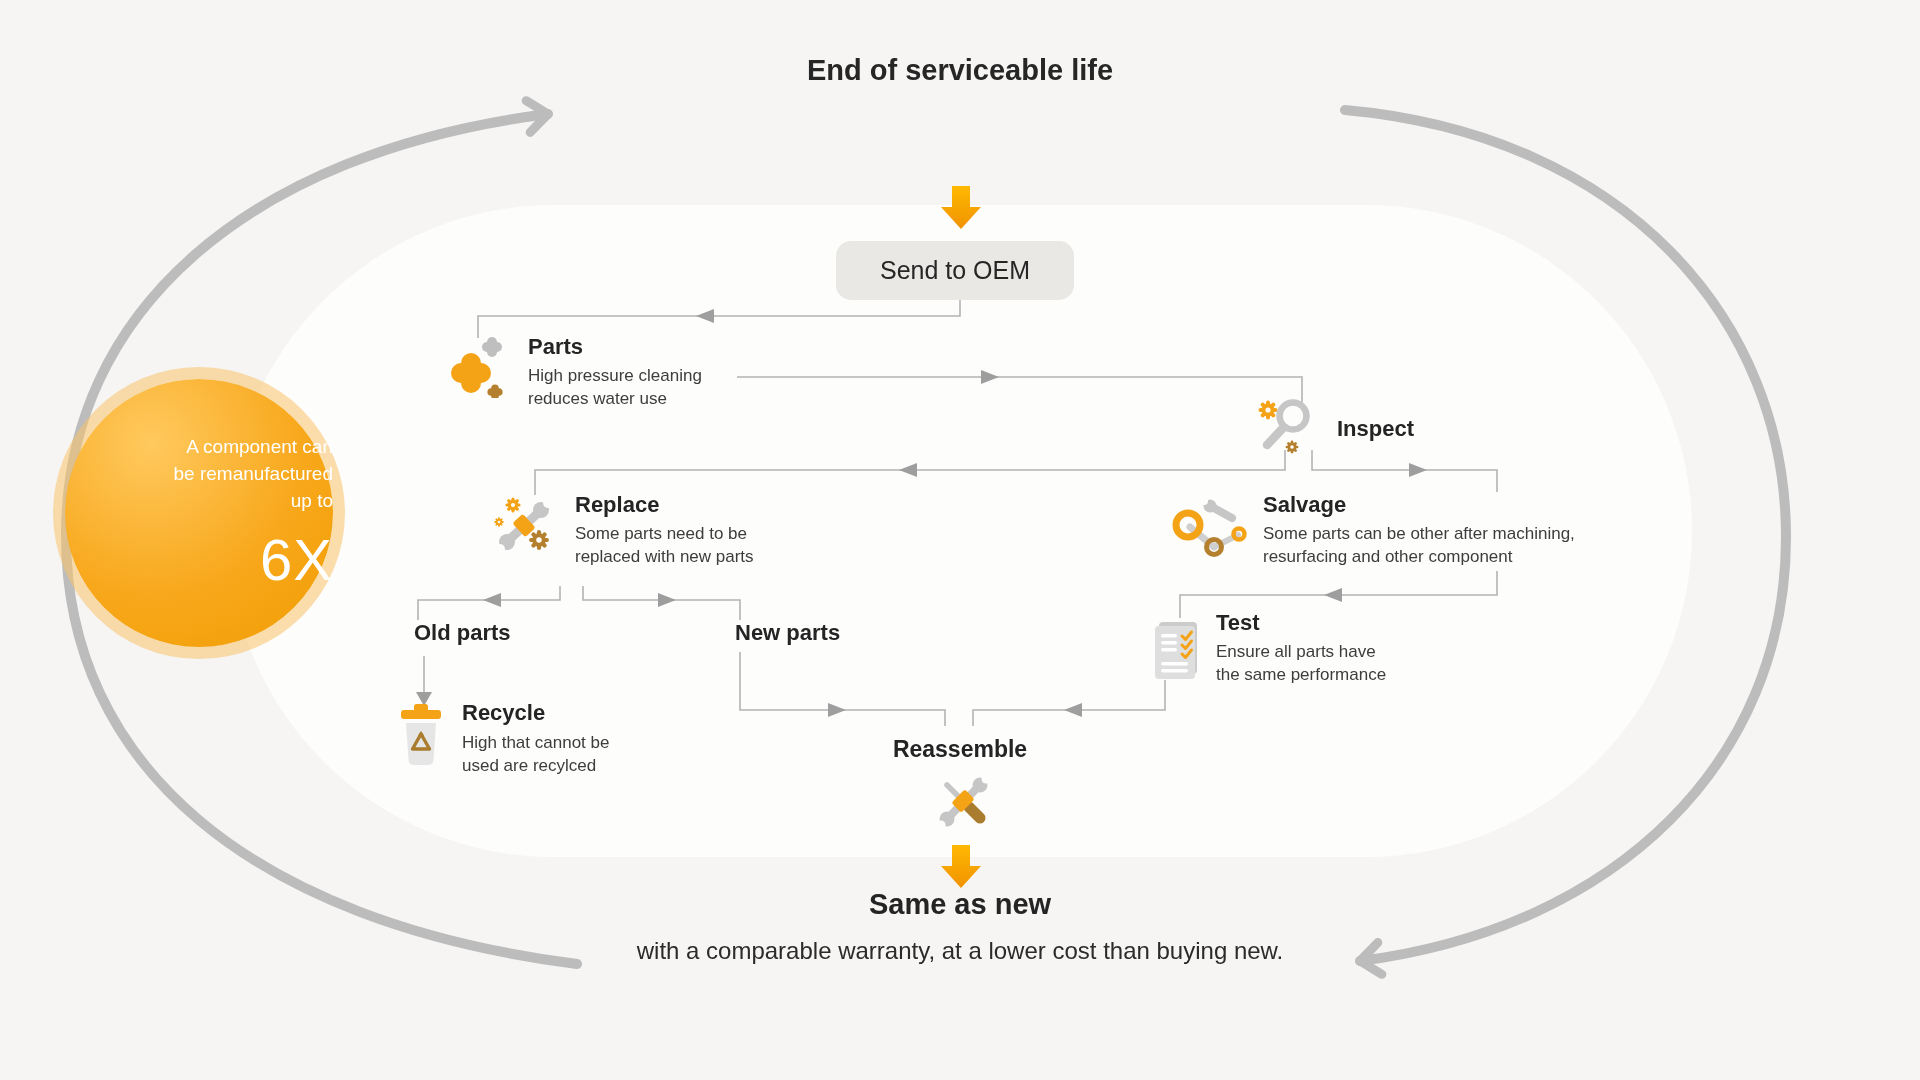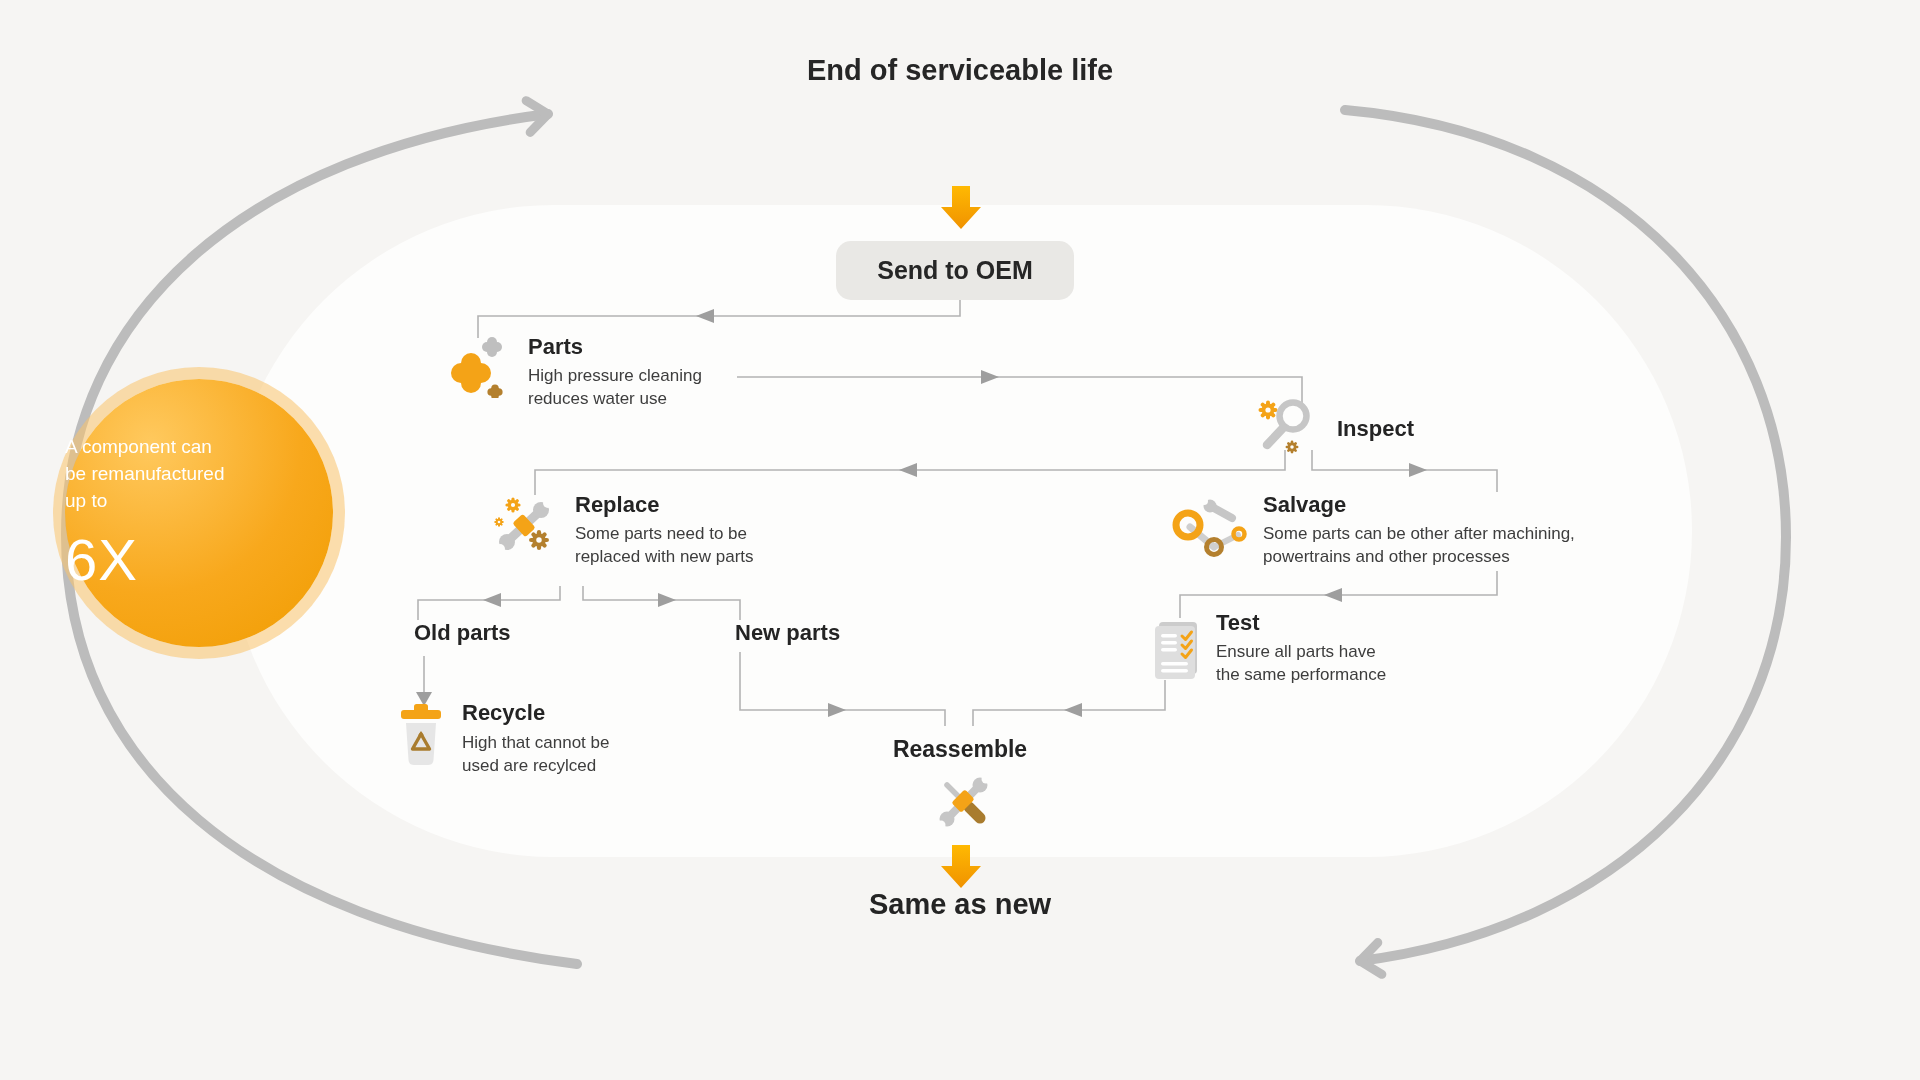--- a/index.html
+++ b/index.html
@@ -14,29 +14,29 @@
     left:228px;top:205px;width:1464px;height:652px;
     background:#fdfdfc;border-radius:326px;
   }
   .overlay{left:0;top:0;width:1920px;height:1080px;pointer-events:none;}
   .center{text-align:center;}
   .header-title{left:660px;top:54px;width:600px;font-size:29px;font-weight:700;color:#262626;}
   .header-sub{left:460px;top:100px;width:1000px;font-size:23px;line-height:31px;color:#333;}
   .oem-btn{
     left:836px;top:241px;width:238px;height:59px;border-radius:15px;
     background:#e9e8e5;display:flex;align-items:center;justify-content:center;
-    font-size:25px;font-weight:700;color:#262626;
+    font-size:25px;font-weight:400;color:#262626;
   }
   .node-title{font-size:22px;font-weight:700;color:#242424;white-space:nowrap;}
   .node-desc{font-size:17px;line-height:23px;color:#3d3d3d;white-space:nowrap;}
   .badge{
     left:65px;top:379px;width:268px;height:268px;border-radius:50%;
     background:radial-gradient(circle at 32% 24%, #ffc95e 0%, #f8a81c 55%, #f09c00 100%);
     box-shadow:0 0 0 12px rgba(249,195,105,0.55);
-    color:#fff;display:flex;flex-direction:column;align-items:flex-start;justify-content:center;
+    color:#fff;display:flex;flex-direction:column;align-items:flex-end;justify-content:center;
   }
   .badge-line{font-size:19px;line-height:27px;}
   .badge-value{font-size:58px;font-weight:400;margin-top:12px;letter-spacing:1px;}
   .footer-title{left:758px;top:888px;width:404px;font-size:29px;font-weight:700;color:#242424;}
   .footer-text{left:460px;top:934px;width:1000px;font-size:24px;line-height:34px;color:#2b2b2b;}
 </style>
 </head>
 <body>
 
 <div class="abs panel"></div>
@@ -196,21 +196,21 @@
     <circle cx="32" cy="7" r="4" fill="#fdfdfc"></circle>
   <line x1="18" y1="33" x2="42" y2="53" stroke="#cfcfcf" stroke-width="7" stroke-linecap="round"></line>
   <line x1="42" y1="53" x2="66" y2="41" stroke="#cfcfcf" stroke-width="6" stroke-linecap="round"></line>
   <circle cx="16" cy="31" r="12" fill="none" stroke="#f4a317" stroke-width="7"></circle>
   <circle cx="42" cy="53" r="7.5" fill="none" stroke="#b4802e" stroke-width="5"></circle>
   <circle cx="67" cy="40" r="5.5" fill="none" stroke="#f4a317" stroke-width="4.5"></circle>
 </svg>
 <div class="abs node-title" style="left:1263px;top:492px">Salvage</div>
 <div class="abs node-desc" style="left:1263px;top:522px">
   <div>Some parts can be other after machining,</div>
-  <div>powertrains and other processes</div>
+  <div>resurfacing and other component</div>
 </div>
 
 <div class="abs node-title" style="left:414px;top:620px">Old parts</div>
 <div class="abs node-title" style="left:735px;top:620px">New parts</div>
 
 <svg class="abs" style="left:1152px;top:620px" width="50" height="62" viewBox="0 0 50 62">
   <rect x="7" y="2" width="38" height="52" rx="4" fill="#cccccc"></rect>
   <rect x="3" y="6" width="40" height="53" rx="4" fill="#dedede"></rect>
   <rect x="9" y="14" width="16" height="3.6" rx="1.8" fill="#ffffff"></rect>
   <rect x="9" y="21" width="16" height="3.6" rx="1.8" fill="#ffffff"></rect>
@@ -249,13 +249,14 @@
   <line x1="15" y1="45" x2="44" y2="15" stroke="#c6c6c6" stroke-width="8" stroke-linecap="round"></line>
   <circle cx="46" cy="13" r="7.5" fill="#c6c6c6"></circle>
     <circle cx="52" cy="7" r="4.5" fill="#fdfdfc"></circle>
   <circle cx="13" cy="47" r="7.5" fill="#c6c6c6"></circle>
     <circle cx="7" cy="53" r="4.5" fill="#fdfdfc"></circle>
   <rect x="22" y="19.5" width="14" height="19" rx="2.5" fill="#f4a317" transform="rotate(45 29 29)"></rect>
 </svg>
 
 <div class="abs center footer-title">Same as new</div>
 <div class="abs center footer-text">
+  <div>with a comparable warranty, at a lower cost than buying new.</div>
 </div>
 
 </body></html>

